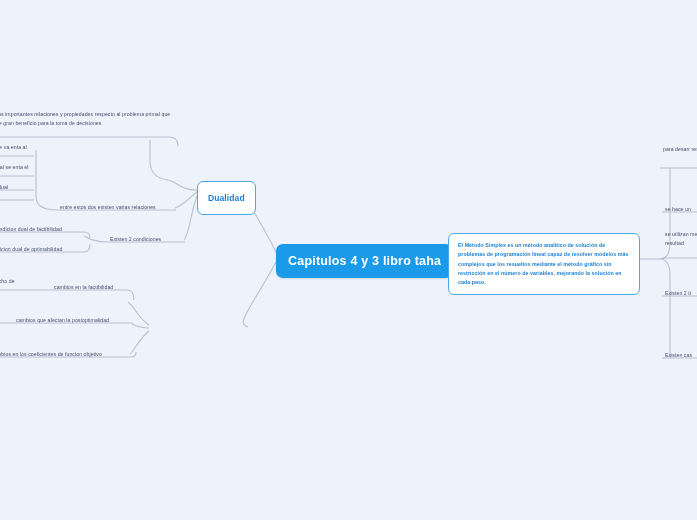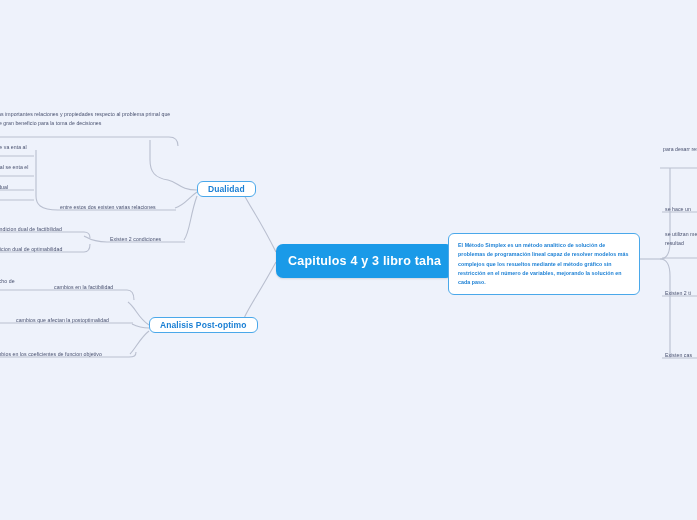--- a/index.html
+++ b/index.html
@@ -29,21 +29,21 @@
   
   .branch-node{
     position:absolute;
     background:#ffffff;
     color:#1a7fd4;
     font-weight:bold;
     font-size:8.5px;
     letter-spacing:.1px;
     border:1.6px solid #4aa8ea;
     border-radius:6px;
-    padding:2px 10px;
+    padding:11px 10px;
     white-space:nowrap;
   }
 
   
   .note-box{
     position:absolute;
     background:#ffffff;
     border:1.5px solid #4aa8ea;
     border-radius:6px;
     padding:7px 9px;
@@ -122,21 +122,20 @@
       <path d="M662,258 L697,258"></path>
       <path d="M662,296 L697,296"></path>
       <path d="M662,358 L697,358"></path>
     </g>
   </svg>
 
   <div class="center-node" style="left:276px;top:244px;">Capitulos 4 y 3 libro taha</div>
 
   <div class="branch-node" style="left:197px;top:181px;">Dualidad</div>
 
-  <div class="branch-node" style="left:149px;top:317px;">Analisis Post-optimo</div>
 
   <div class="note-box" style="left:448px;top:233px;">El Método Simplex es un método analitico de solución de problemas de programación lineal capaz de resolver modelos más complejos que los resueltos mediante el método gráfico sin restricción en el número de variables, mejorando la solución en cada paso.</div>
 
   <div class="leaf multi" style="left:-32px;top:110px;width:205px;">cual tiene unas importantes relaciones y propiedades respecto al problema primal que pueden ser de gran beneficio para la toma de decisiones</div>
 
   <div class="leaf" style="left:-6px;top:143px;">l se va enta al</div>
 
   <div class="leaf" style="left:-6px;top:163px;">dual se enta el</div>
 
   <div class="leaf" style="left:-6px;top:183px;">s dual</div>

